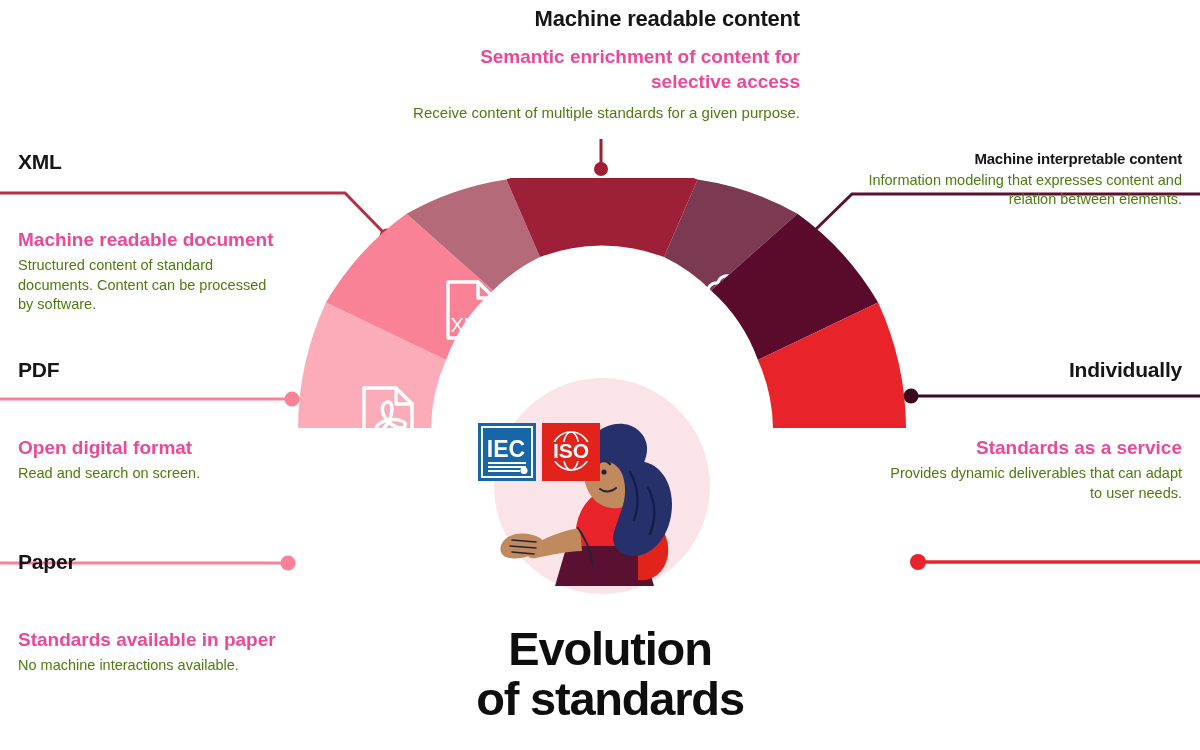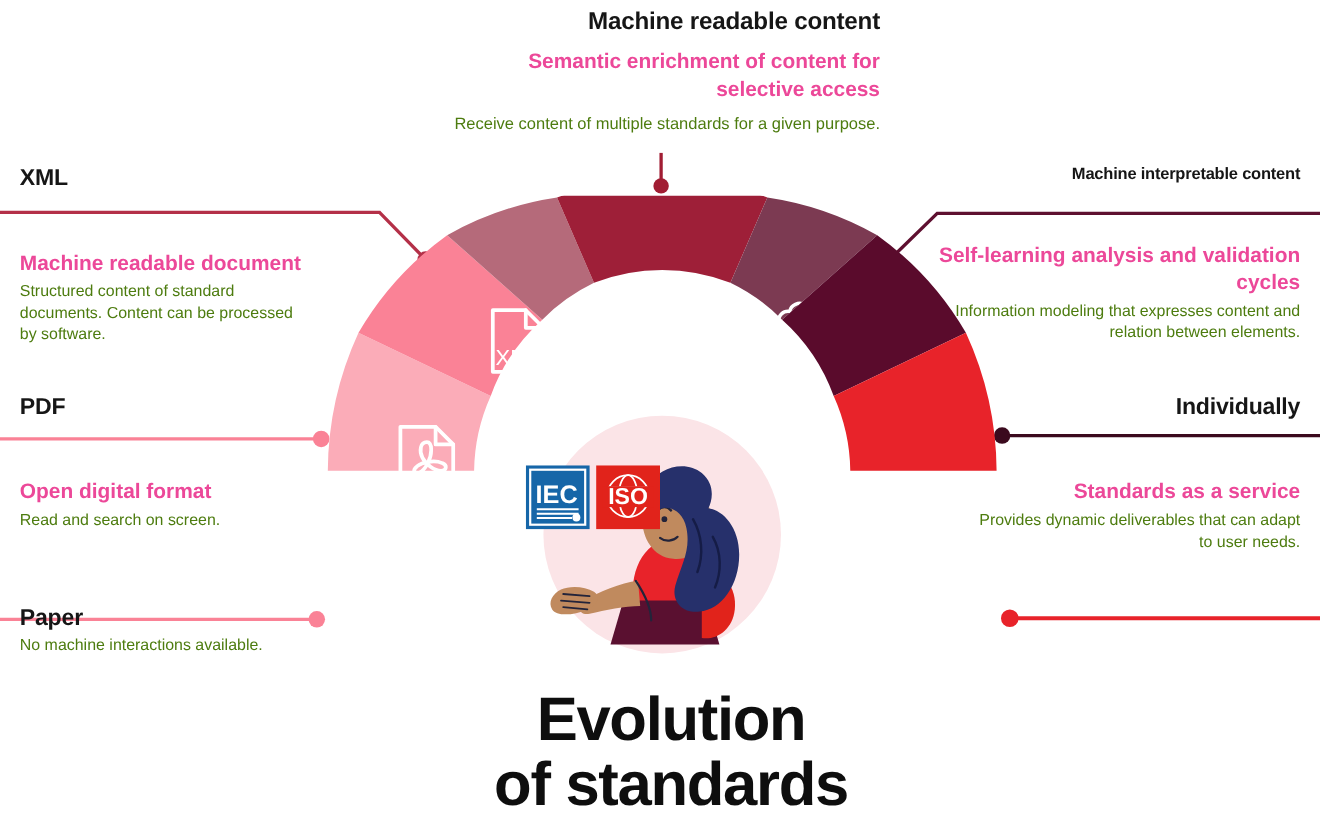--- a/index.html
+++ b/index.html
@@ -99,21 +99,21 @@
     height: 240px;
   }
 
   
   #main-title {
     position: absolute;
     left: 380px;
     top: 624px;
     width: 460px;
     text-align: center;
-    font-size: 56px;
+    font-size: 47px;
     font-weight: 700;
     line-height: 1.06;
     letter-spacing: -1.2px;
     color: #0e0e0e;
   }
   #main-title .tl { display: block; }
 </style>
 </head>
 <body>
 
@@ -327,26 +327,26 @@
   </div>
 
   <div class="callout" id="callout-pdf">
     <div class="ct-title">PDF</div>
     <div class="ct-sub">Open digital format</div>
     <div class="ct-body">Read and search on screen.</div>
   </div>
 
   <div class="callout" id="callout-paper">
     <div class="ct-title">Paper</div>
+    <div class="ct-sub">Standards available in paper</div>
     <div class="ct-body">No machine interactions available.</div>
   </div>
 
   <div class="callout align-right" id="callout-machine-interpretable">
     <div class="ct-title">Machine interpretable content</div>
-    <div class="ct-sub">Self-learning analysis and validation cycles</div>
     <div class="ct-body">Information modeling that expresses content and relation between elements.</div>
   </div>
 
   <div class="callout align-right" id="callout-individually">
     <div class="ct-title">Individually</div>
     <div class="ct-sub">Standards as a service</div>
     <div class="ct-body">Provides dynamic deliverables that can adapt to user needs.</div>
   </div>
 
 

